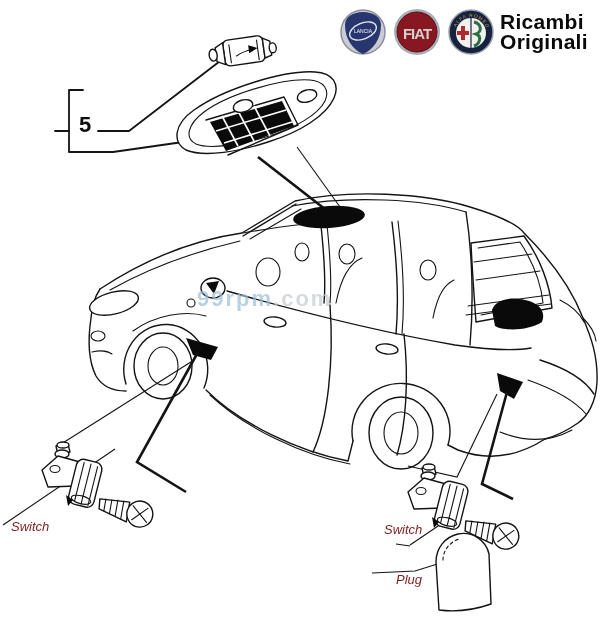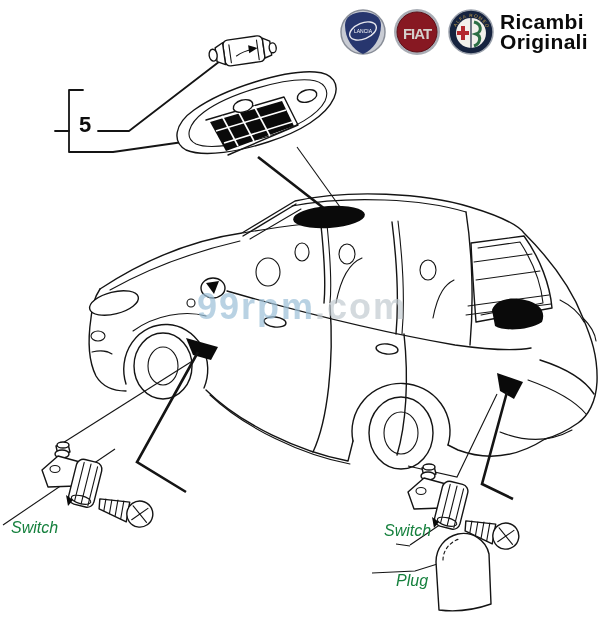--- a/index.html
+++ b/index.html
@@ -5,23 +5,23 @@
   html,body{margin:0;padding:0;background:#ffffff;}
   body{width:608px;height:618px;overflow:hidden;font-family:"Liberation Sans",sans-serif;}
   .stage{position:relative;width:608px;height:618px;background:#fff;}
   svg.art{position:absolute;left:0;top:0;}
   svg.art .ln{fill:none;stroke:#141414;stroke-width:1.4;stroke-linecap:round;stroke-linejoin:round;}
   svg.art .ln2{fill:none;stroke:#141414;stroke-width:1.1;stroke-linecap:round;stroke-linejoin:round;}
   svg.art .wh{fill:#ffffff;stroke:#141414;stroke-width:1.4;stroke-linecap:round;stroke-linejoin:round;}
   svg.art .blk{fill:#0a0a0a;stroke:none;}
   svg.art .thick{fill:none;stroke:#141414;stroke-width:2.6;stroke-linecap:butt;}
   svg.art .thin{fill:none;stroke:#141414;stroke-width:1.1;stroke-linecap:butt;}
-  .part-label{position:absolute;font-style:italic;font-size:16px;color:#15803d;white-space:nowrap;}
+  .part-label{position:absolute;font-style:italic;font-size:13px;color:#7f1d1d;white-space:nowrap;}
   .callout{position:absolute;font-weight:bold;font-size:22px;color:#0d0d0d;}
-  .watermark{position:absolute;left:197px;top:286px;font-weight:bold;font-size:36px;
+  .watermark{position:absolute;left:197px;top:286px;font-weight:bold;font-size:22px;
              letter-spacing:2px;opacity:.7;white-space:nowrap;}
   .brand{position:absolute;left:339px;top:7px;display:flex;align-items:center;gap:5px;}
   .brand-title{font-weight:bold;font-size:21px;line-height:20px;color:#0a0a0a;letter-spacing:.3px;}
 </style>
 </head>
 <body>
 
 <div class="stage">
 
   <svg class="art" width="608" height="618" viewBox="0 0 608 618">

